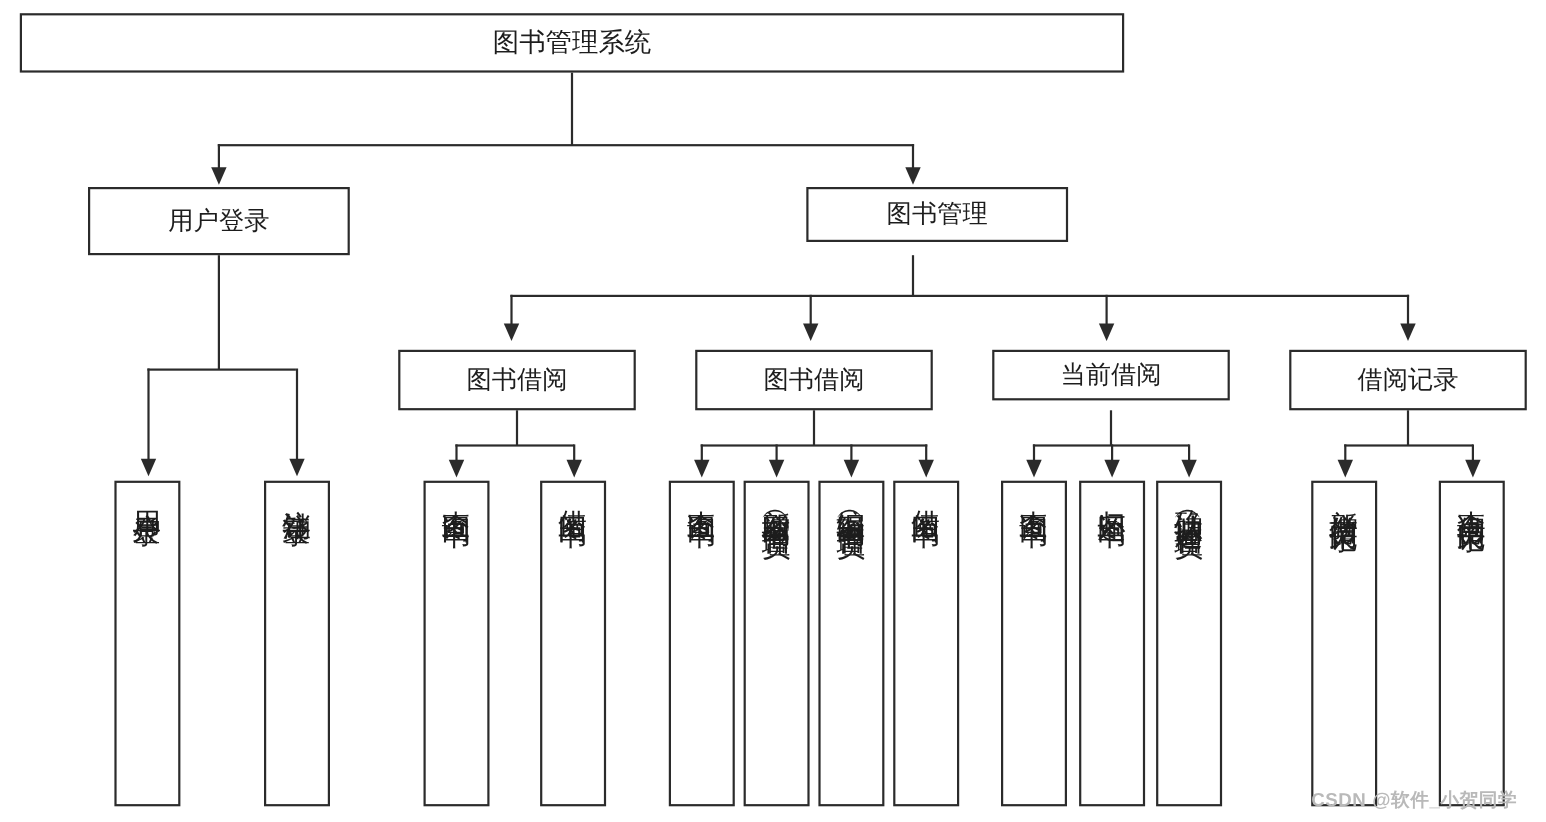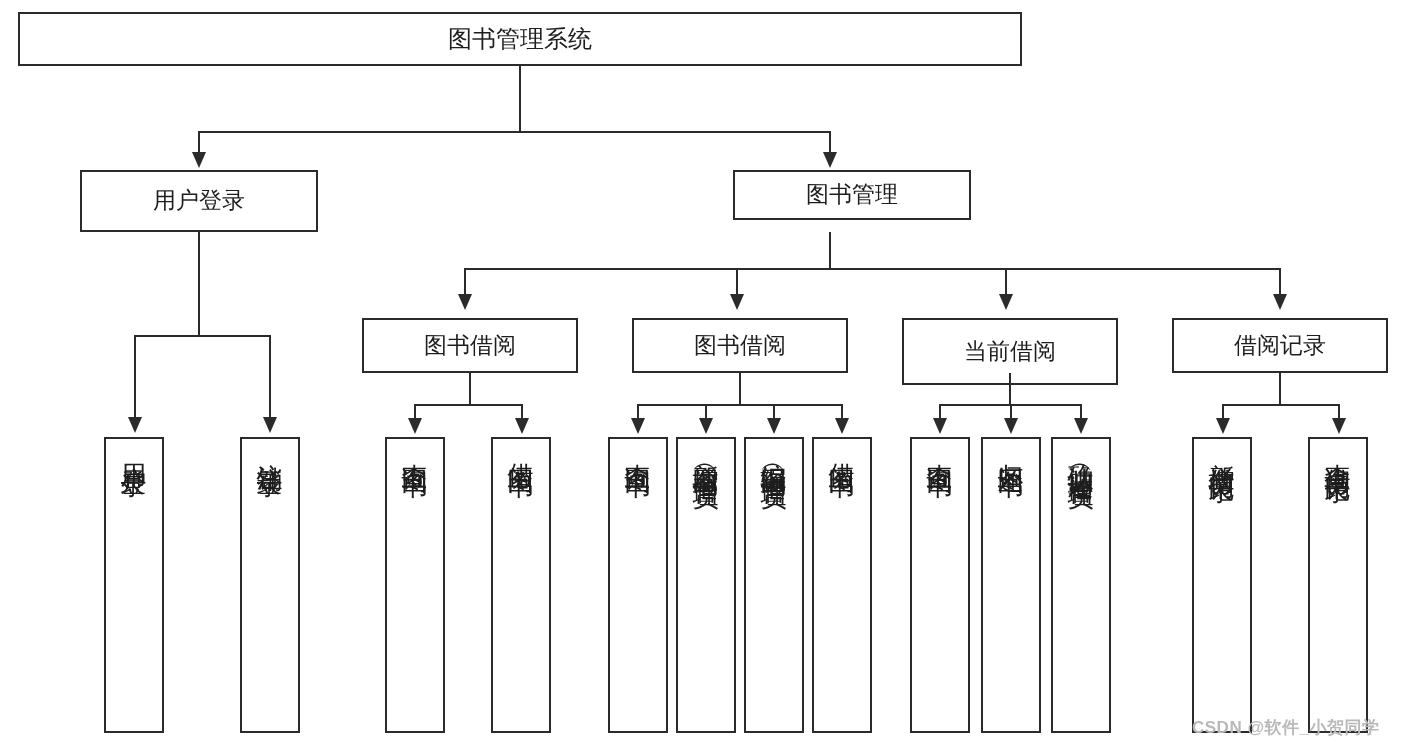--- a/index.html
+++ b/index.html
@@ -112,21 +112,21 @@
 
   <div class="ln v" style="left:1279px;top:268px;height:28px;"></div>
   <div class="arrow" style="left:1273px;top:294px;"></div>
 
   <div class="box h" style="left:362px;top:318px;width:216px;height:55px;">
     <span class="label">图书借阅</span>
   </div>
   <div class="box h" style="left:632px;top:318px;width:216px;height:55px;">
     <span class="label">图书借阅</span>
   </div>
-  <div class="box h" style="left:902px;top:318px;width:216px;height:67px;justify-content:center;">
+  <div class="box h" style="left:902px;top:318px;width:216px;height:46px;justify-content:center;">
     <span class="label">当前借阅</span>
   </div>
   <div class="box h" style="left:1172px;top:318px;width:216px;height:55px;">
     <span class="label">借阅记录</span>
   </div>
 
   <div class="ln v" style="left:469px;top:373px;height:32px;"></div>
   <div class="ln h" style="left:414px;top:404px;width:108px;"></div>
   <div class="ln v" style="left:414px;top:404px;height:16px;"></div>
   <div class="arrow" style="left:408px;top:418px;"></div>

